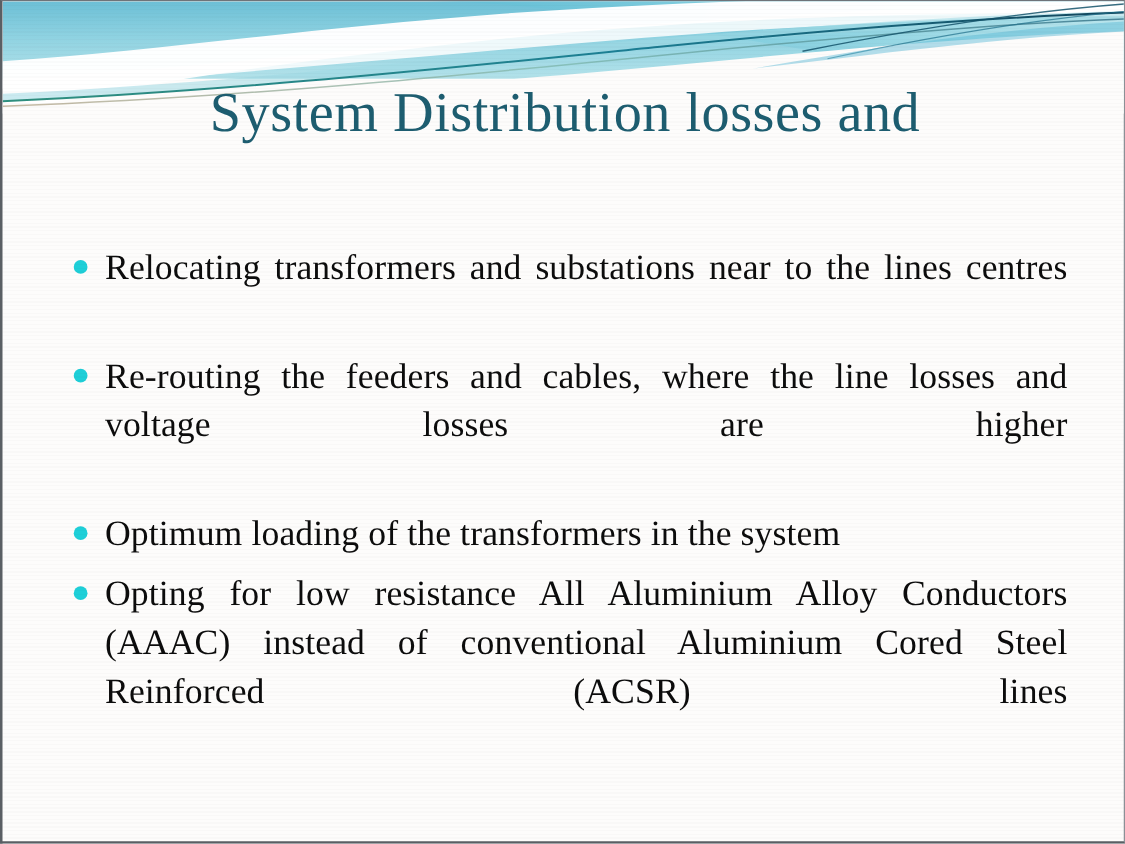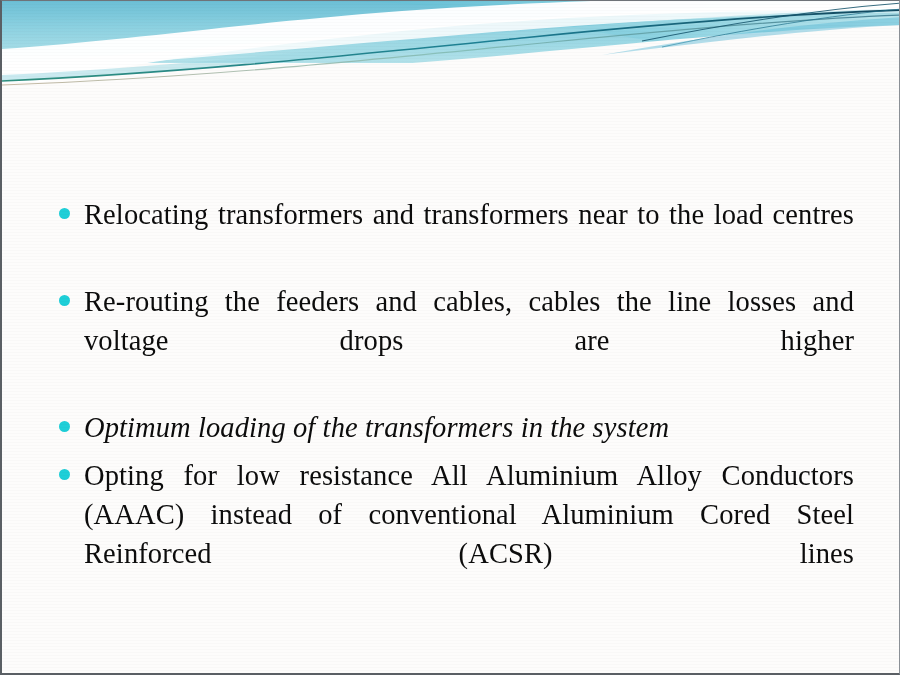--- a/index.html
+++ b/index.html
@@ -103,21 +103,20 @@
 
   
   .bullet-text::after {
     content: "";
     display: inline-block;
     width: 100%;
   }
 
   .bullet-text.no-justify {
     text-align: left;
-    font-style: italic;
   }
   .bullet-text.no-justify::after { display: none; }
 </style>
 </head>
 <body>
 
 <div id="slide">
 
   <svg id="header-art" viewBox="0 0 900 90" preserveAspectRatio="none">
     <defs>
@@ -162,32 +161,33 @@
 
     <path d="M0,84 C190,77 360,60 540,42 C700,26 815,17 900,14" fill="none" stroke="url(#tealLine2)" stroke-width="1.2" opacity="0.8"></path>
 
     <path d="M900,2 C820,8 730,22 640,40" fill="none" stroke="#14536b" stroke-width="1.1" opacity="0.85"></path>
     <path d="M900,8 C830,14 745,28 660,46" fill="none" stroke="#1e6f8a" stroke-width="1" opacity="0.7"></path>
 
     <path d="M900,16 C800,22 700,36 600,54 C700,42 810,28 900,24 Z" fill="#56b9d4" opacity="0.45"></path>
   </svg>
 
   <div id="title-block">
+    <div class="title-line">System Distribution losses and</div>
   </div>
 
   <div id="body-block">
 
     <div class="bullet-row">
       <span class="bullet-marker"></span>
-      <div class="bullet-text">Relocating transformers and transformers near to the load centres</div>
-    </div>
-
-    <div class="bullet-row">
-      <span class="bullet-marker"></span>
-      <div class="bullet-text">Re-routing the feeders and cables, cables the line losses and voltage drops are higher</div>
+      <div class="bullet-text">Relocating transformers and substations near to the lines centres</div>
+    </div>
+
+    <div class="bullet-row">
+      <span class="bullet-marker"></span>
+      <div class="bullet-text">Re-routing the feeders and cables, where the line losses and voltage losses are higher</div>
     </div>
 
 
     <div class="bullet-row">
       <span class="bullet-marker"></span>
       <div class="bullet-text no-justify">Optimum loading of the transformers in the system</div>
     </div>
 
     <div class="bullet-row">
       <span class="bullet-marker"></span>

